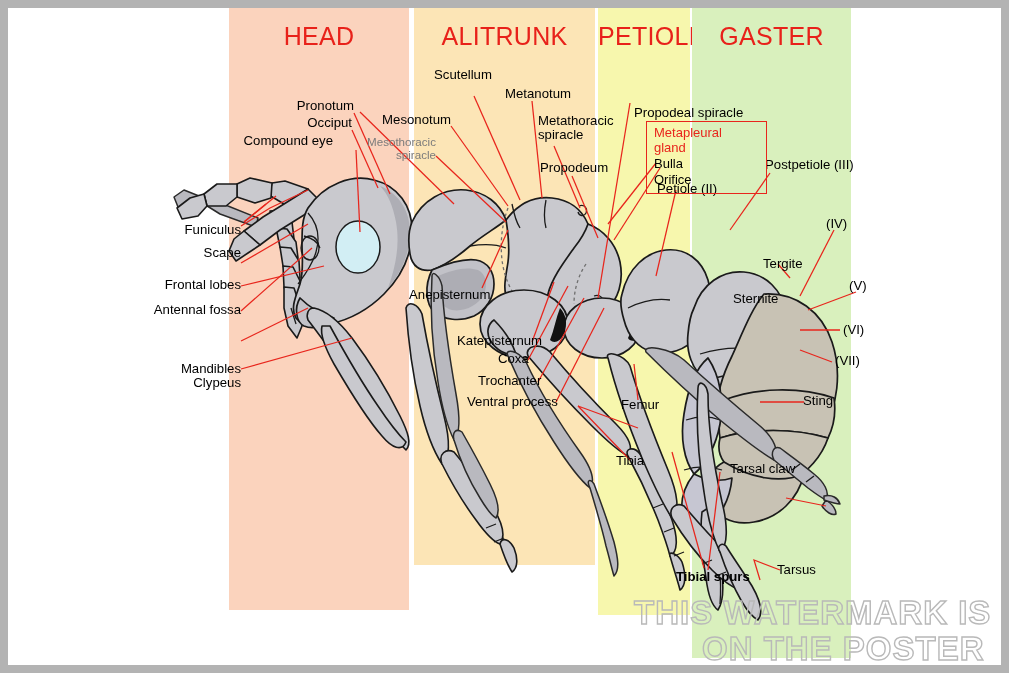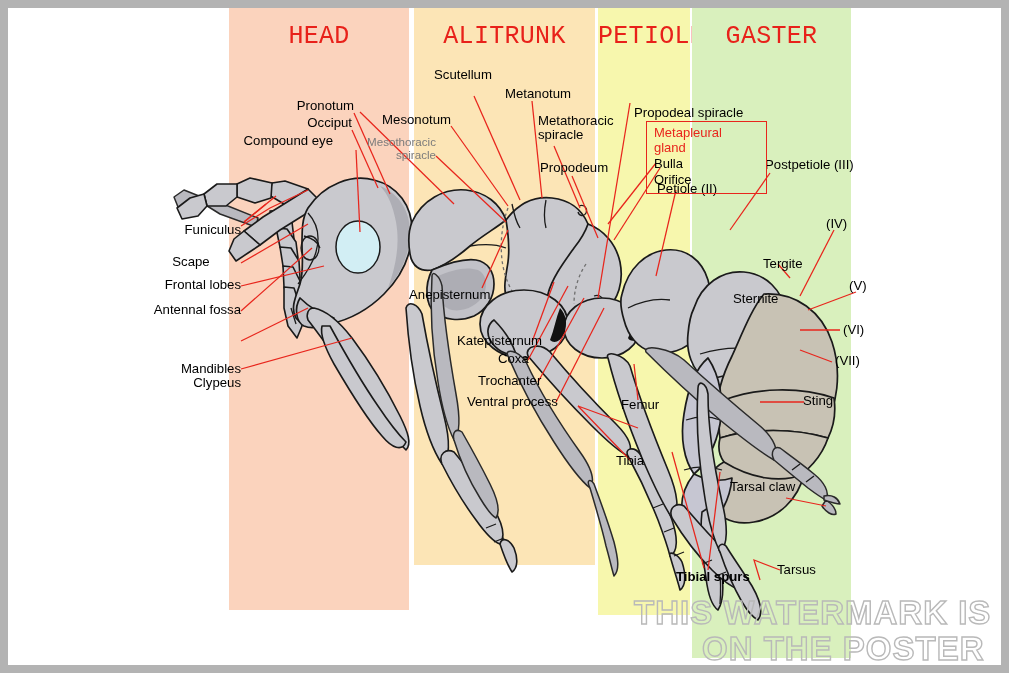--- a/index.html
+++ b/index.html
@@ -8,21 +8,21 @@
     position:relative;width:1009px;height:673px;overflow:hidden;
     background:#b3b3b3;
   }
   #sheet{
     position:absolute;left:8px;top:8px;width:993px;height:657px;
     background:#ffffff;overflow:hidden;
   }
   .band{position:absolute;}
   .band-title{
     position:absolute;width:100%;text-align:center;top:14px;
-    color:#e8211a;font-size:25px;letter-spacing:.3px;font-family:Liberation Mono, monospace;
+    color:#e8211a;font-size:25px;letter-spacing:.3px;
   }
   svg.art{position:absolute;left:0;top:0;width:993px;height:657px;overflow:visible;}
   .lbl{
     position:absolute;font-size:13.2px;color:#000;white-space:nowrap;
     line-height:1.08;
   }
   .lbl.gray{color:#7b7b7b;font-size:11.6px;}
   .lbl.r{text-align:right;}
   .leader{stroke:#e8251c;stroke-width:1.25;fill:none;}
   .leader.thick{stroke-width:1.6;}
@@ -385,21 +385,21 @@
 
         <path class="leader" d="M778,490 L818,498"></path>
 
         <path class="leader" d="M772,562 L746,552 L752,572"></path>
 
         <path class="leader" d="M782,270 L770,256"></path>
       </g>
     </svg>
 
     <div class="lbl r" style="left:133px;top:215px;width:100px;">Funiculus</div>
-    <div class="lbl r" style="left:133px;top:247px;width:100px;text-align:center;">Scape</div>
+    <div class="lbl r" style="left:133px;top:238px;width:100px;">Scape</div>
     <div class="lbl r" style="left:113px;top:270px;width:120px;">Frontal lobes</div>
     <div class="lbl r" style="left:103px;top:295px;width:130px;">Antennal fossa</div>
     <div class="lbl r" style="left:133px;top:326px;width:100px;margin-top:42px;">Clypeus</div>
     <div class="lbl r" style="left:123px;top:354px;width:110px;">Mandibles</div>
 
     <div class="lbl r" style="left:232px;top:91px;width:114px;">Pronotum</div>
     <div class="lbl r" style="left:232px;top:108px;width:112px;">Occiput</div>
     <div class="lbl r" style="left:222px;top:126px;width:103px;">Compound eye</div>
 
     <div class="lbl r" style="left:345px;top:105px;width:98px;">Mesonotum</div>
@@ -423,21 +423,21 @@
     <div class="lbl" style="left:668px;top:562px;font-weight:bold;">Tibial spurs</div>
 
     <div class="lbl" style="left:757px;top:150px;">Postpetiole (III)</div>
     <div class="lbl" style="left:818px;top:209px;">(IV)</div>
     <div class="lbl" style="left:841px;top:271px;">(V)</div>
     <div class="lbl" style="left:835px;top:315px;">(VI)</div>
     <div class="lbl" style="left:827px;top:346px;">(VII)</div>
     <div class="lbl" style="left:755px;top:249px;">Tergite</div>
     <div class="lbl" style="left:725px;top:284px;">Sternite</div>
     <div class="lbl" style="left:795px;top:386px;">Sting</div>
-    <div class="lbl" style="left:722px;top:472px;">Tarsal claw</div>
+    <div class="lbl" style="left:722px;top:454px;">Tarsal claw</div>
     <div class="lbl" style="left:769px;top:555px;">Tarsus</div>
 
     <div id="mpgland" style="left:638px;top:113px;width:88px;">
       <div class="ttl">Metapleural gland</div>
       <div class="it">Bulla</div>
       <div class="it">Orifice</div>
     </div>
 
     <div class="wm" style="left:626px;top:586px;">THIS WATERMARK IS NOT</div>
     <div class="wm" style="left:694px;top:622px;">ON THE POSTER</div>

